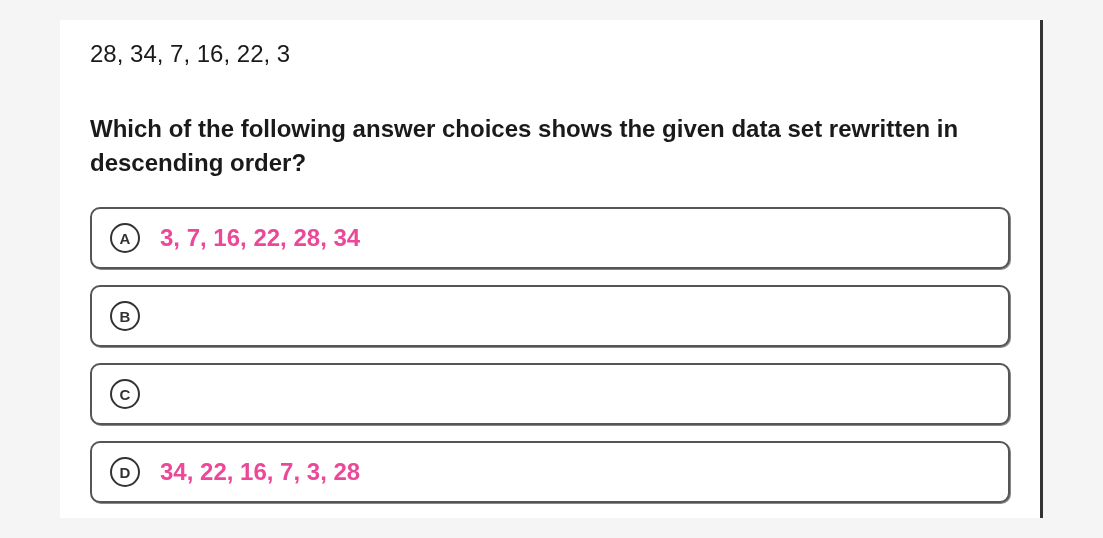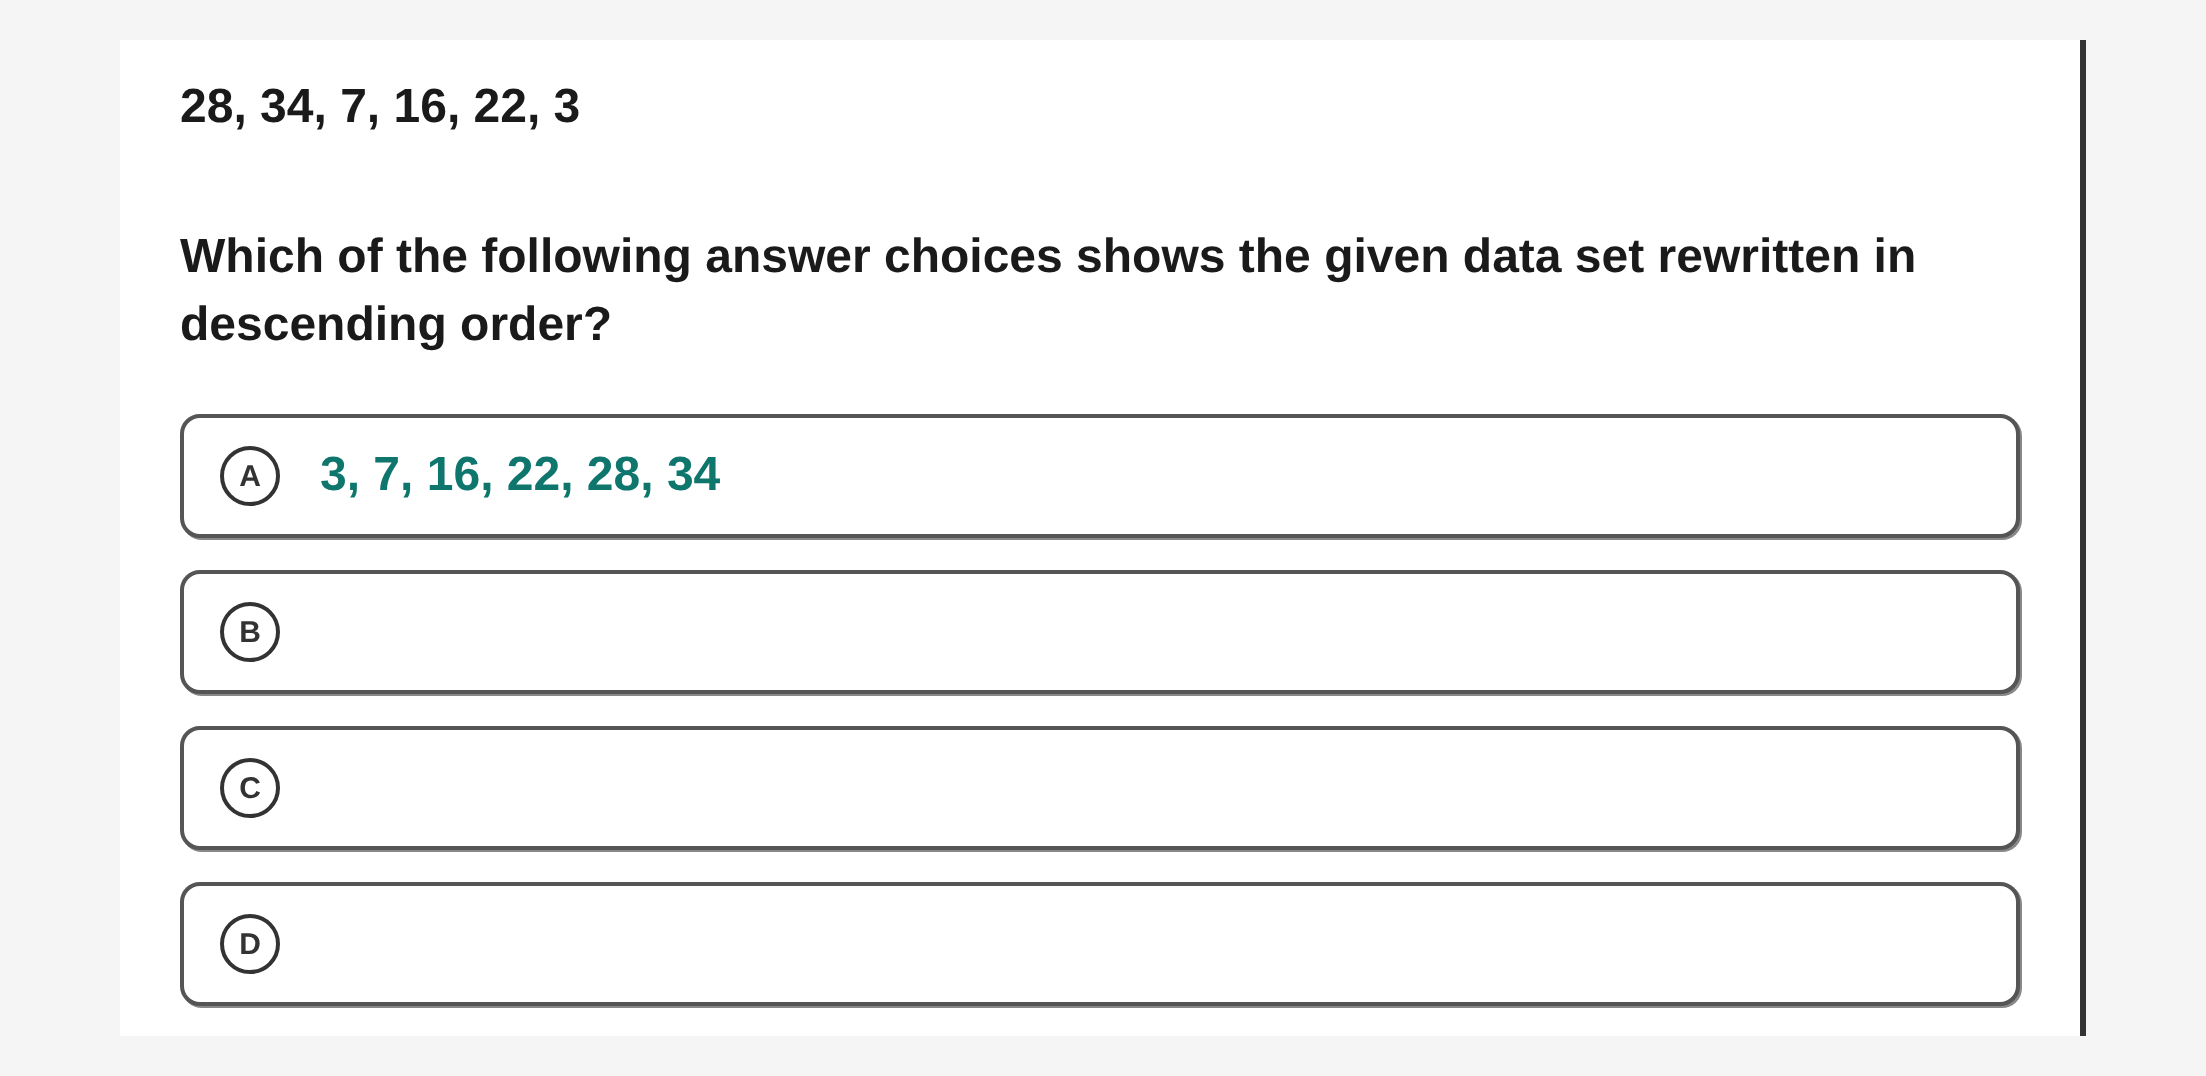--- a/index.html
+++ b/index.html
@@ -19,21 +19,21 @@
       background: #ffffff;
       padding: 20px 30px;
       border-right: 3px solid #333;
       height: 100%;
     }
     .question-block {
       margin-bottom: 28px;
     }
     .data-set {
       font-size: 24px;
-      font-weight: bold;
+      font-weight: normal;
       color: #1a1a1a;
       margin-bottom: 6px;
     }
     .question-text {
       font-size: 24px;
       font-weight: bold;
       color: #1a1a1a;
       line-height: 1.4;
       margin-top: 44px;
     }
@@ -58,21 +58,21 @@
       justify-content: center;
       font-size: 15px;
       font-weight: bold;
       color: #333;
       margin-right: 20px;
       flex-shrink: 0;
     }
     .choice-text {
       font-size: 24px;
       font-weight: bold;
-      color: #0f766e;
+      color: #ec4899;
     }
   </style>
 </head>
 <body>
 
 <div class="content-wrapper">
   <div class="question-block">
     <div class="data-set">28, 34, 7, 16, 22, 3</div>
     <div class="question-text">Which of the following answer choices shows the given data set rewritten in descending order?</div>
   </div>
@@ -85,14 +85,15 @@
   <div class="answer-choice">
     <div class="choice-letter">B</div>
   </div>
 
   <div class="answer-choice">
     <div class="choice-letter">C</div>
   </div>
 
   <div class="answer-choice">
     <div class="choice-letter">D</div>
+    <div class="choice-text">34, 22, 16, 7, 3, 28</div>
   </div>
 </div>
 
 </body></html>

